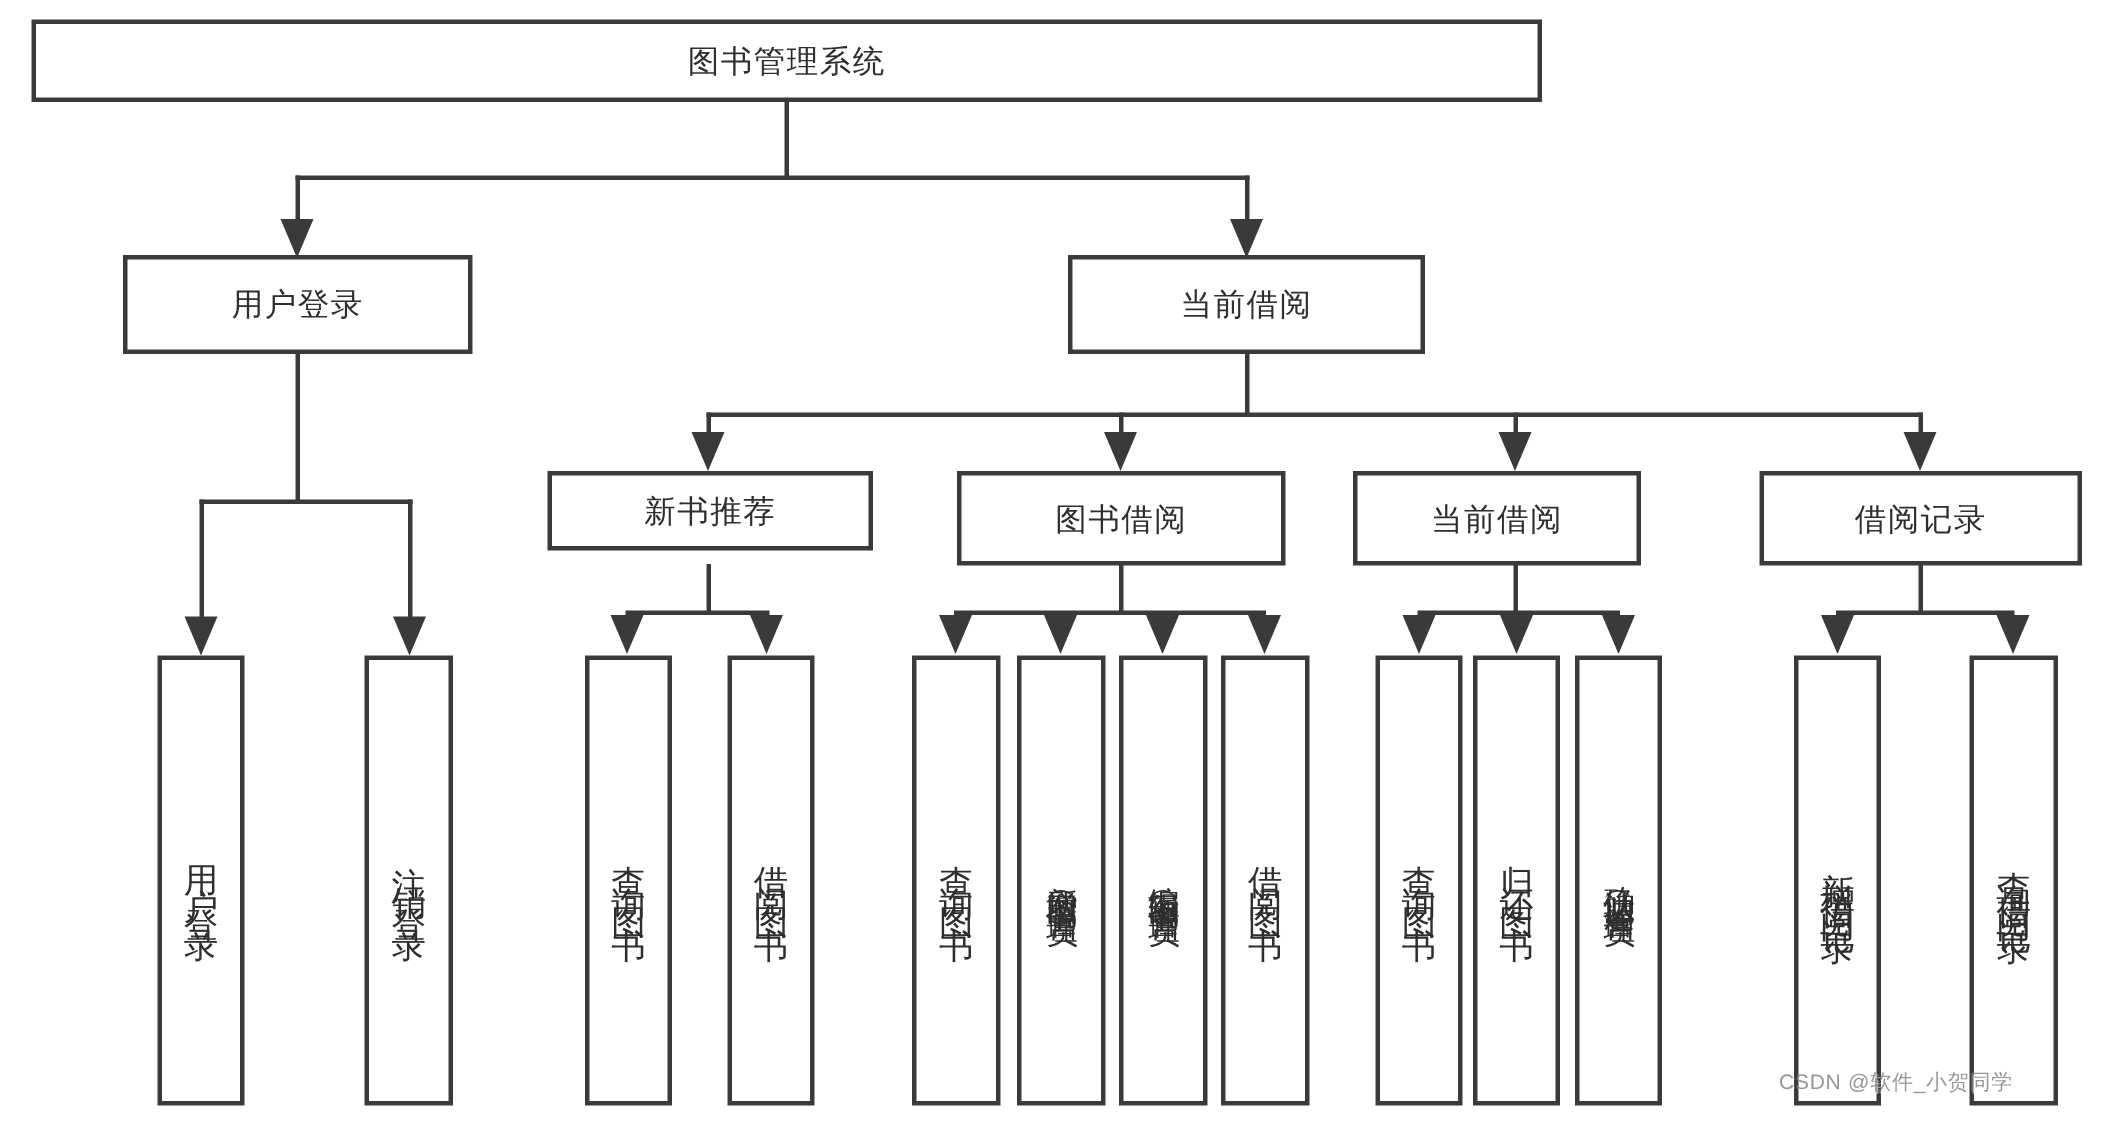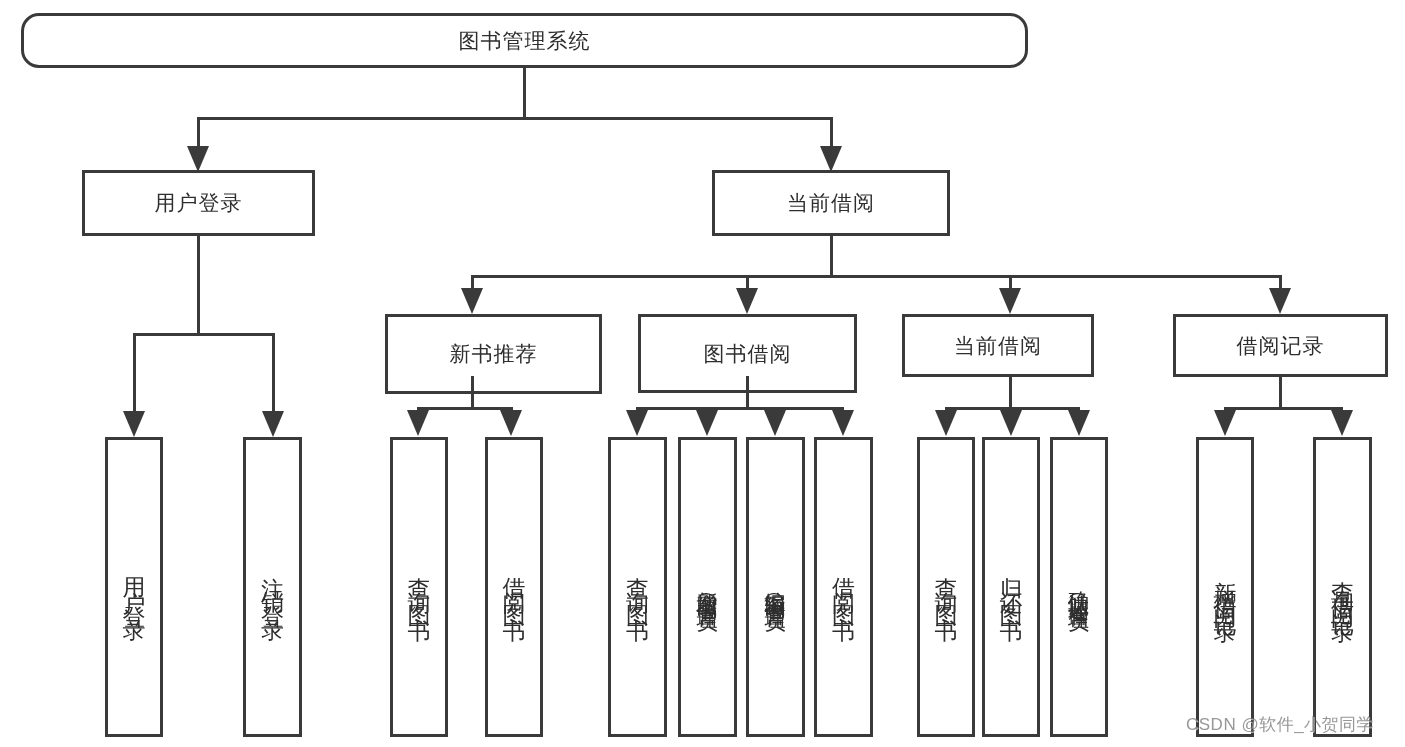--- a/index.html
+++ b/index.html
@@ -32,33 +32,33 @@
   .vl{position:absolute;width:3px;background:#3a3a3a;}
   .ah{
     position:absolute;width:0;height:0;
     border-left:11px solid transparent;
     border-right:11px solid transparent;
     border-top:26px solid #3a3a3a;
   }
   .watermark{
     position:absolute;
     left:1186px;top:713px;
-    font-size:17px;
+    font-size:14px;
     letter-spacing:0.5px;
     color:rgba(125,125,125,0.8);
     text-shadow:1px 1px 0 rgba(255,255,255,0.6);
     white-space:nowrap;
   }
 </style>
 </head>
 <body>
 
 <div id="stage">
 
-  <div class="box lbl-h" style="left:21px;top:13px;width:1007px;height:55px;border-radius:18px;">图书管理系统</div>
+  <div class="box lbl-h" style="left:21px;top:13px;width:1007px;height:55px;">图书管理系统</div>
 
   <div class="vl" style="left:523px;top:68px;height:50px;"></div>
   <div class="hl" style="left:197px;top:117px;width:636px;"></div>
   <div class="vl" style="left:197px;top:117px;height:36px;"></div>
   <div class="vl" style="left:830px;top:117px;height:36px;"></div>
   <div class="ah" style="left:187px;top:146px;"></div>
   <div class="ah" style="left:820px;top:146px;"></div>
 
   <div class="box lbl-h" style="left:82px;top:170px;width:233px;height:66px;">用户登录</div>
   <div class="box lbl-h" style="left:712px;top:170px;width:238px;height:66px;">当前借阅</div>
@@ -74,22 +74,22 @@
   <div class="hl" style="left:471px;top:275px;width:811px;"></div>
   <div class="vl" style="left:471px;top:275px;height:15px;"></div>
   <div class="vl" style="left:746px;top:275px;height:15px;"></div>
   <div class="vl" style="left:1009px;top:275px;height:15px;"></div>
   <div class="vl" style="left:1279px;top:275px;height:15px;"></div>
   <div class="ah" style="left:461px;top:288px;"></div>
   <div class="ah" style="left:736px;top:288px;"></div>
   <div class="ah" style="left:999px;top:288px;"></div>
   <div class="ah" style="left:1269px;top:288px;"></div>
 
-  <div class="box lbl-h" style="left:385px;top:314px;width:217px;height:80px;">新书推荐</div>
-  <div class="box lbl-h" style="left:638px;top:314px;width:219px;height:79px;">图书借阅</div>
+  <div class="box lbl-h" style="left:365px;top:314px;width:217px;height:53px;">新书推荐</div>
+  <div class="box lbl-h" style="left:638px;top:314px;width:219px;height:63px;">图书借阅</div>
   <div class="box lbl-h" style="left:902px;top:314px;width:192px;height:63px;">当前借阅</div>
   <div class="box lbl-h" style="left:1173px;top:314px;width:215px;height:63px;">借阅记录</div>
 
   <div class="vl" style="left:471px;top:376px;height:33px;"></div>
   <div class="hl" style="left:417px;top:407px;width:96px;"></div>
   <div class="ah" style="left:407px;top:410px;"></div>
   <div class="ah" style="left:500px;top:410px;"></div>
 
   <div class="vl" style="left:746px;top:376px;height:33px;"></div>
   <div class="hl" style="left:636px;top:407px;width:208px;"></div>

